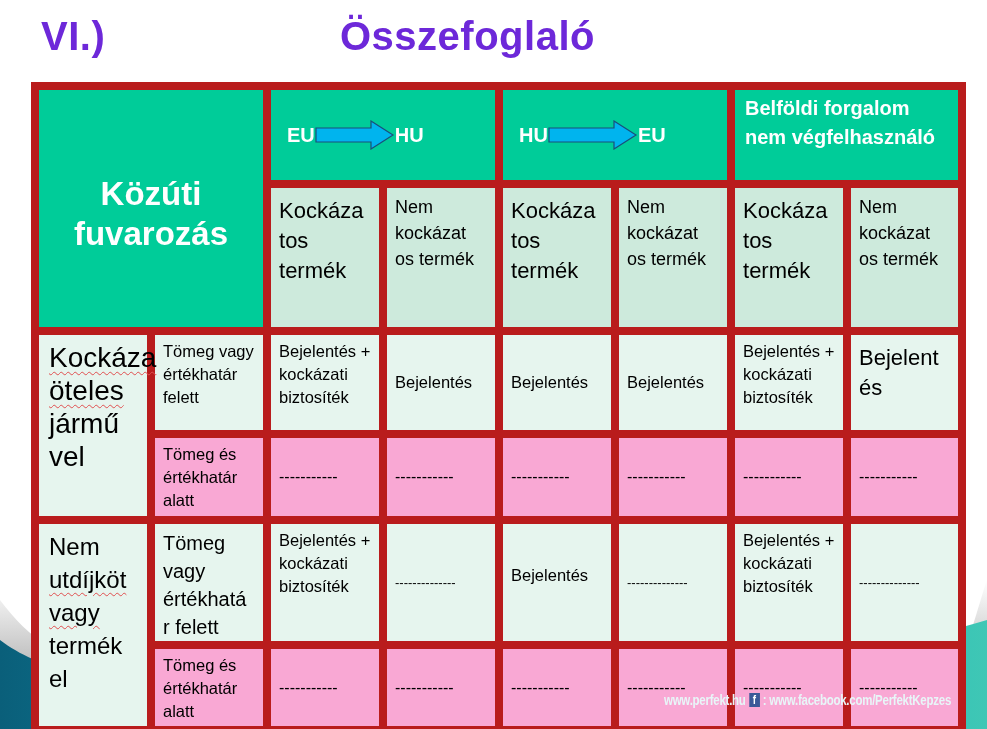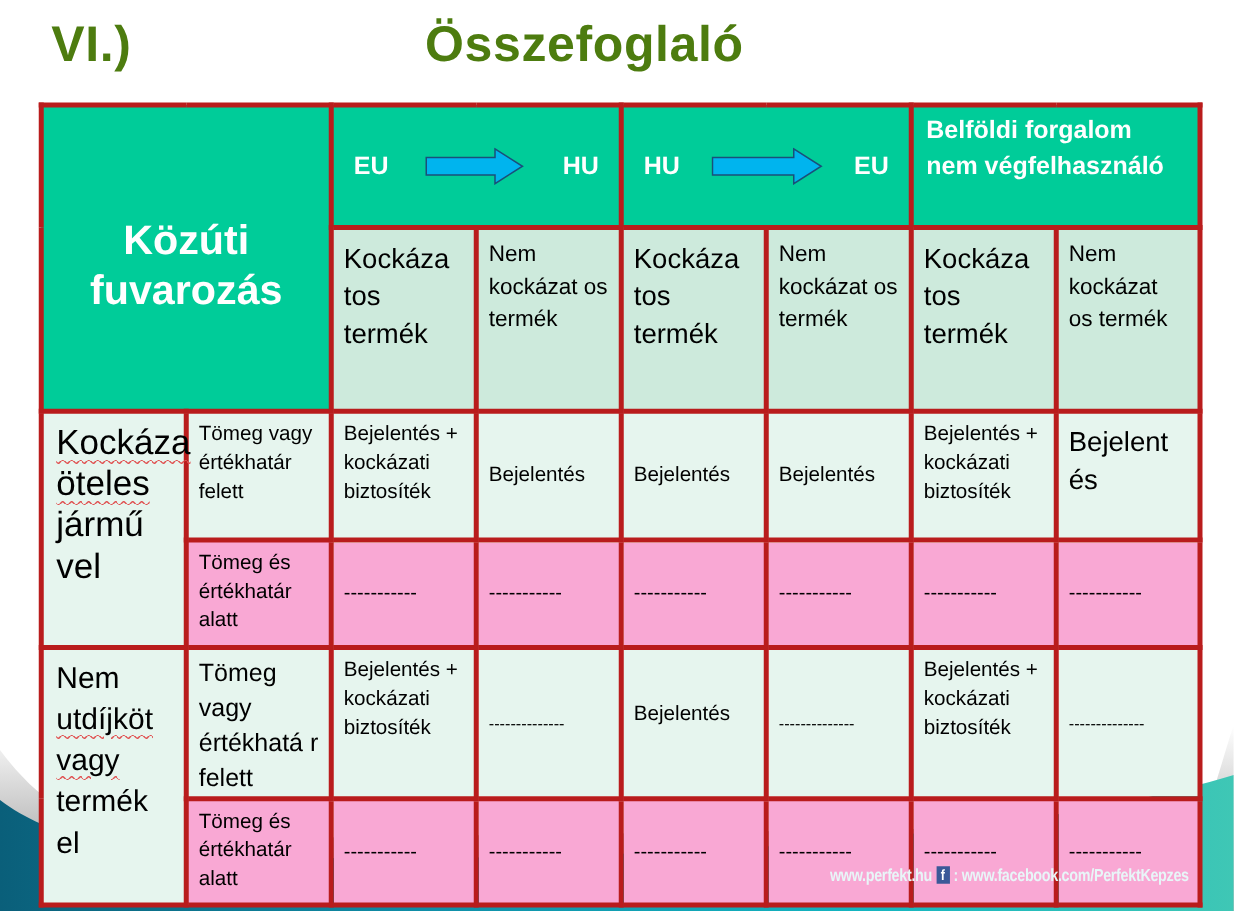--- a/index.html
+++ b/index.html
@@ -1,36 +1,36 @@
 <!DOCTYPE html>
 <html><head>
 <meta charset="utf-8">
 <style>
   * { box-sizing: border-box; margin: 0; padding: 0; }
   html, body { width: 987px; height: 729px; overflow: hidden; background: #ffffff; }
   body { position: relative; font-family: "Liberation Sans", sans-serif; }
 
-  .slide-title { position: absolute; top: 14px; font-family: "Liberation Sans", sans-serif; font-weight: bold; color: #4d7c0f; font-size: 40px; letter-spacing: 0.5px; }
+  .slide-title { position: absolute; top: 14px; font-family: "Liberation Sans", sans-serif; font-weight: bold; color: #6d28d9; font-size: 40px; letter-spacing: 0.5px; }
   .title-num { left: 41px; }
   .title-main { left: 340px; }
 
   
   .bg-wave { position: absolute; left: 0; bottom: 0; width: 987px; height: 729px; pointer-events: none; }
 
   .summary-table { position: absolute; left: 31px; top: 82px; width: 927px; height: 613px; border-collapse: collapse; table-layout: fixed; }
-  .summary-table td { border: 4px solid #b91c1c; vertical-align: middle; padding: 0 8px; color: #000; }
+  .summary-table td { border: 8px solid #b91c1c; vertical-align: middle; padding: 0 8px; color: #000; }
 
   .c-head { background: #00cc99; color: #fff !important; font-weight: bold; }
   .c-sub { background: #cdeadc; }
   .c-light { background: #e6f5ee; }
   .c-mid { background: #f9a8d4; }
 
   .main-head { text-align: center; font-size: 33px; line-height: 40px; padding-top: 10px !important; }
   .dir-head { font-size: 20px; }
-  .dir-wrap { display: flex; align-items: center; justify-content: space-between; padding: 0 8px; }
+  .dir-wrap { display: flex; align-items: center; padding: 0 8px; }
   .arrow { display: inline-block; }
   .belf-head { font-size: 20px; line-height: 29px; padding: 4px 10px !important; vertical-align: top !important; }
 
   .sub-big { font-size: 22px; line-height: 30px; vertical-align: top !important; padding-top: 8px !important; }
   .sub-small { font-size: 18px; line-height: 26px; vertical-align: top !important; padding-top: 6px !important; }
 
   .row-head { font-size: 28px; line-height: 33px; vertical-align: top !important; padding-top: 6px !important; padding-left: 10px !important; }
   .row-head-2 { font-size: 24px; line-height: 33px; }
   .squig { text-decoration: underline wavy #e05050; text-decoration-thickness: 1px; text-underline-offset: 4px; }
 

